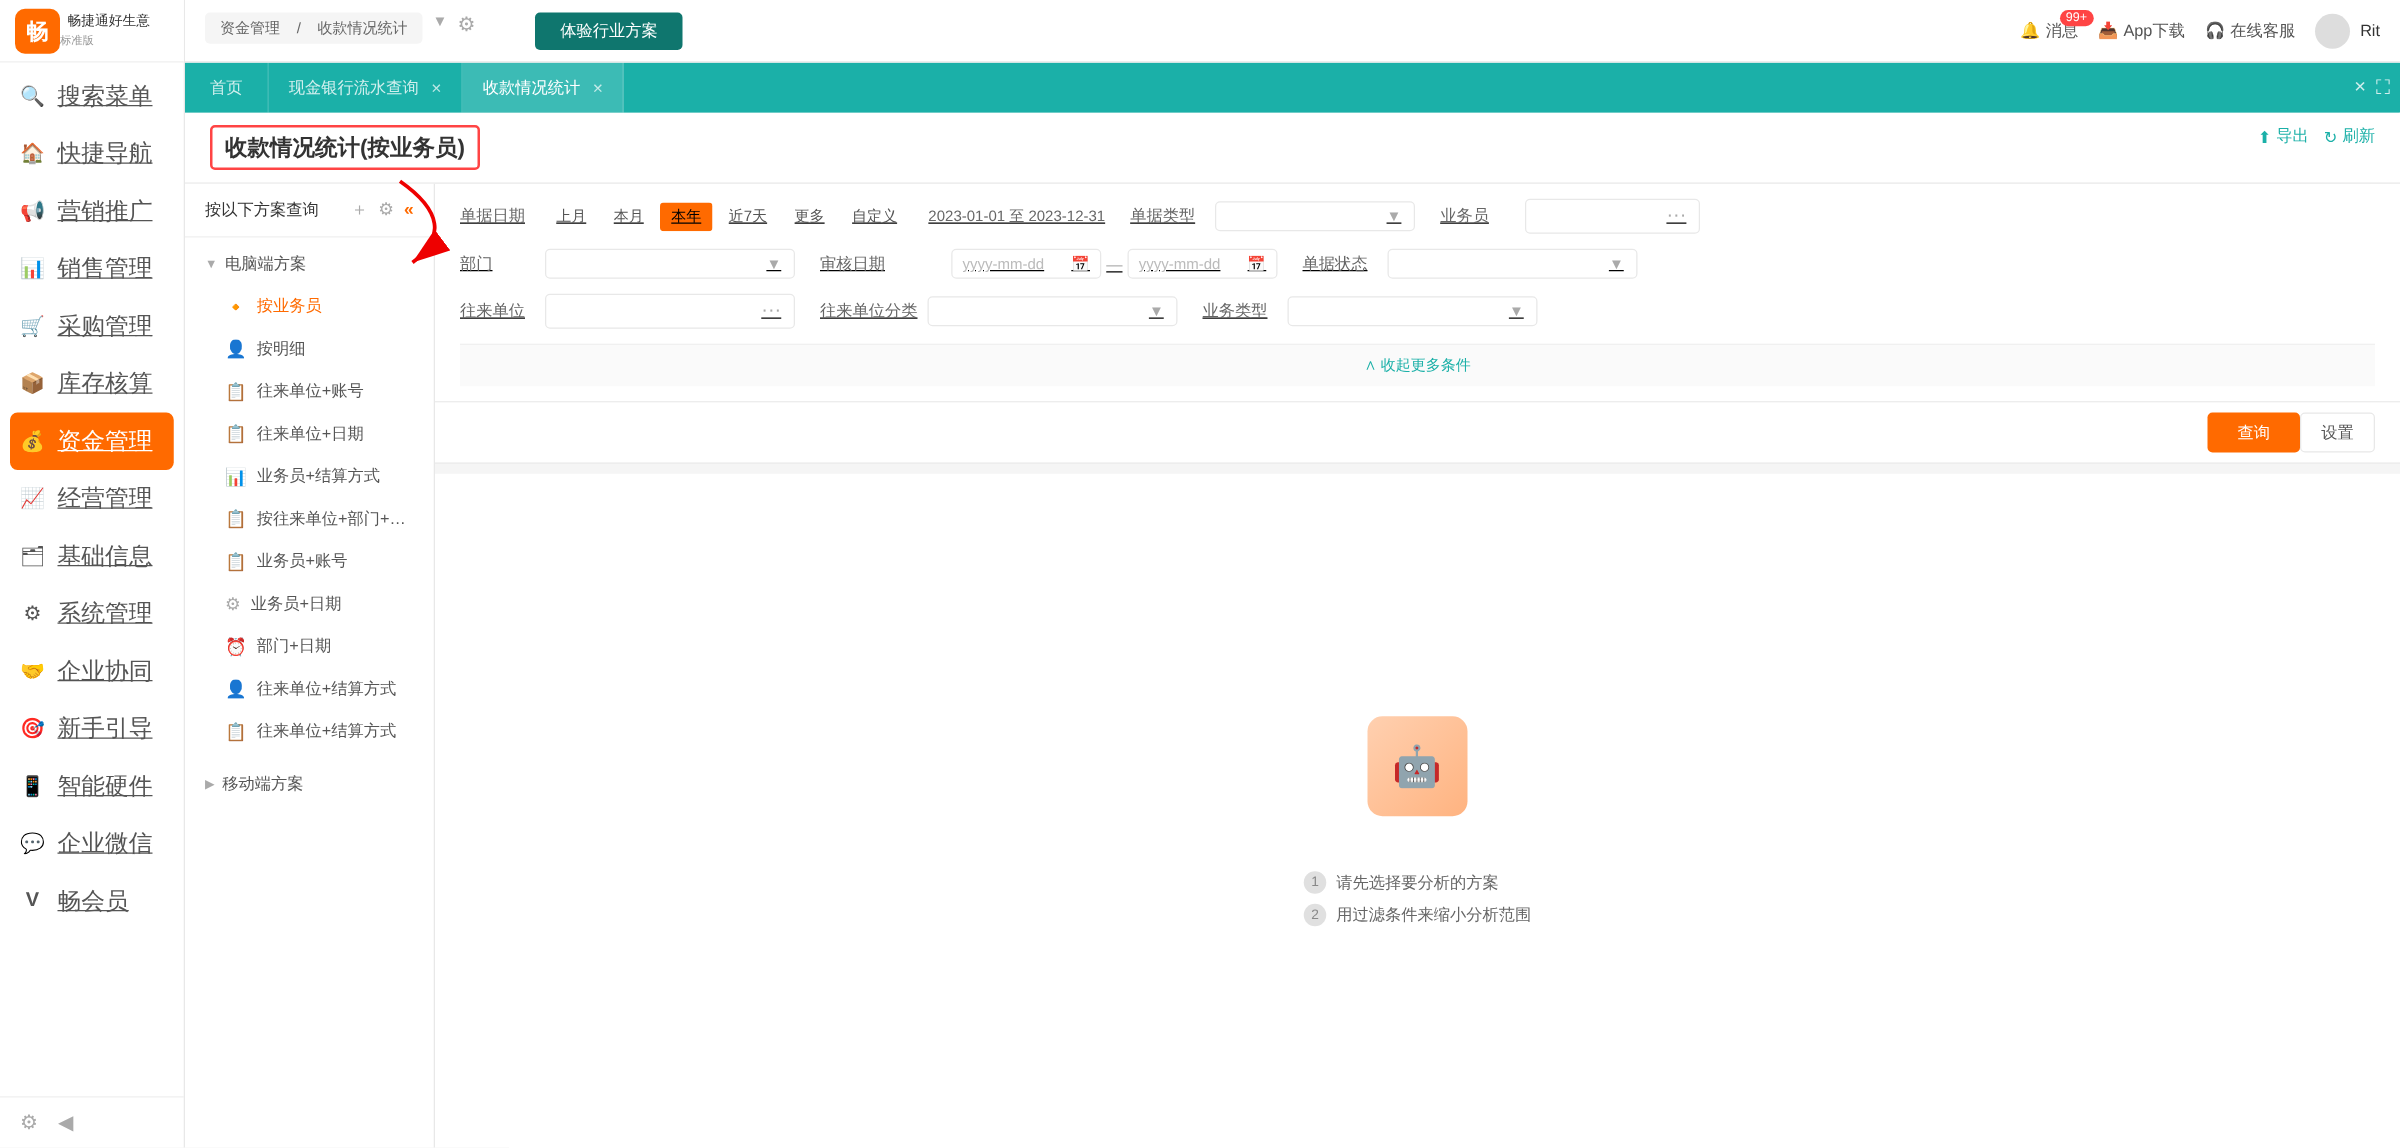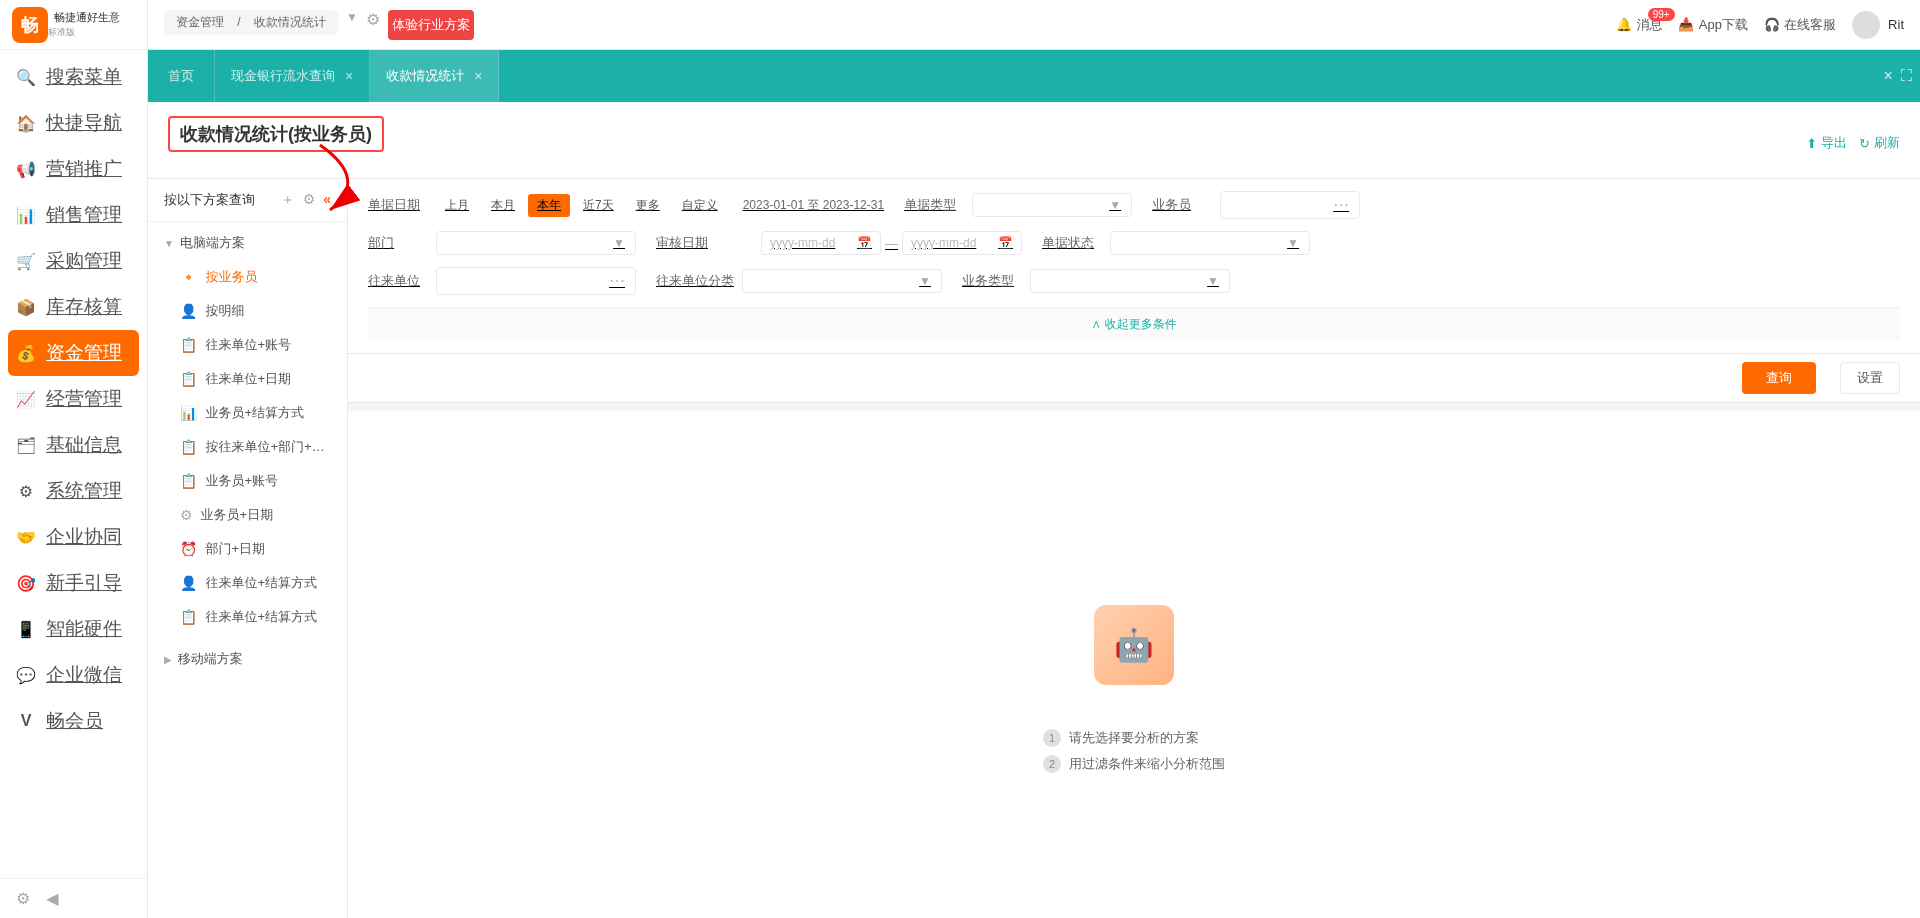--- a/index.html
+++ b/index.html
@@ -46,58 +46,58 @@
       padding: 0 16px; z-index: 99;
     }
     .topbar-left { display: flex; align-items: flex-start; gap: 8px; }
     .topbar-breadcrumb {
       font-size: 13px; color: #666; background: #f5f5f5;
       padding: 4px 12px; border-radius: 4px;
     }
     .topbar-arrow { color: #aaa; font-size: 12px; }
     .topbar-settings-icon { color: #aaa; font-size: 16px; cursor: pointer; }
     .trial-btn {
-      background: #ef4444; color: #fff; border: none; border-radius: 4px;
-      padding: 6px 4px; font-size: 13px; cursor: pointer;
+      background: #0f766e; color: #fff; border: none; border-radius: 4px;
+      padding: 6px 20px; font-size: 13px; cursor: pointer; margin-left: 40px;
     }
     .topbar-right { display: flex; align-items: center; gap: 16px; }
     .notif-btn { position: relative; display: flex; align-items: center; gap: 4px; color: #555; cursor: pointer; font-size: 13px; }
     .notif-badge {
       position: absolute; top: -8px; right: -12px;
       background: #ff4444; color: #fff; font-size: 10px;
       border-radius: 10px; padding: 1px 5px; min-width: 18px; text-align: center;
     }
     .topbar-right-item { display: flex; align-items: center; gap: 4px; color: #555; cursor: pointer; font-size: 13px; }
     .user-avatar { width: 28px; height: 28px; border-radius: 50%; background: #ddd; }
 
     
     .tab-bar {
-      position: fixed; left: 148px; top: 50px; right: 0; height: 52px;
+      position: fixed; left: 148px; top: 50px; right: 0; height: 40px;
       background: #1bb0a8; display: flex; align-items: stretch; z-index: 98;
     }
     .tab-item {
       display: flex; align-items: center; padding: 0 16px; color: rgba(255,255,255,0.8);
       font-size: 13px; cursor: pointer; gap: 6px; border-right: 1px solid rgba(255,255,255,0.2);
     }
     .tab-item.active { background: rgba(255,255,255,0.15); color: #fff; }
     .tab-item:first-child { padding: 0 20px; }
     .tab-close { font-size: 14px; color: rgba(255,255,255,0.7); margin-left: 4px; }
     .tab-bar-right { margin-left: auto; display: flex; align-items: center; padding-right: 8px; gap: 8px; }
     .tab-bar-icon { color: rgba(255,255,255,0.8); font-size: 16px; cursor: pointer; }
 
     
     .main-content {
       position: fixed; left: 148px; top: 90px; right: 0; bottom: 0;
       background: #f5f5f5; overflow: hidden;
     }
 
     
     .page-header {
-      background: #fff; padding: 26px 20px;
-      display: flex; align-items: flex-end; justify-content: space-between;
+      background: #fff; padding: 10px 20px;
+      display: flex; align-items: flex-start; justify-content: space-between;
       border-bottom: 1px solid #e8e8e8;
     }
     .page-title {
       font-size: 18px; font-weight: bold; color: #333;
       border: 2px solid #ff4444; padding: 4px 10px; border-radius: 4px;
     }
     .page-actions { display: flex; gap: 12px; align-items: center; }
     .action-btn {
       display: flex; align-items: center; gap: 4px;
       color: #1bb0a8; cursor: pointer; font-size: 13px;
@@ -176,21 +176,21 @@
     .filter-dots { color: #aaa; cursor: pointer; font-size: 16px; }
 
     .collapse-bar {
       text-align: center; padding: 8px; color: #1bb0a8; cursor: pointer;
       font-size: 12px; border-top: 1px solid #f0f0f0; background: #fafafa;
     }
 
     
     .action-bar {
       background: #fff; padding: 8px 20px; border-bottom: 1px solid #e8e8e8;
-      display: flex; justify-content: flex-end; gap: 24px;
+      display: flex; justify-content: flex-end; gap: 0;
     }
     .btn-query {
       background: #ff6a00; color: #fff; border: none; border-radius: 4px;
       padding: 6px 24px; font-size: 13px; cursor: pointer;
     }
     .btn-setting {
       background: #fff; color: #555; border: 1px solid #e8e8e8; border-radius: 4px;
       padding: 6px 16px; font-size: 13px; cursor: pointer;
     }
 

